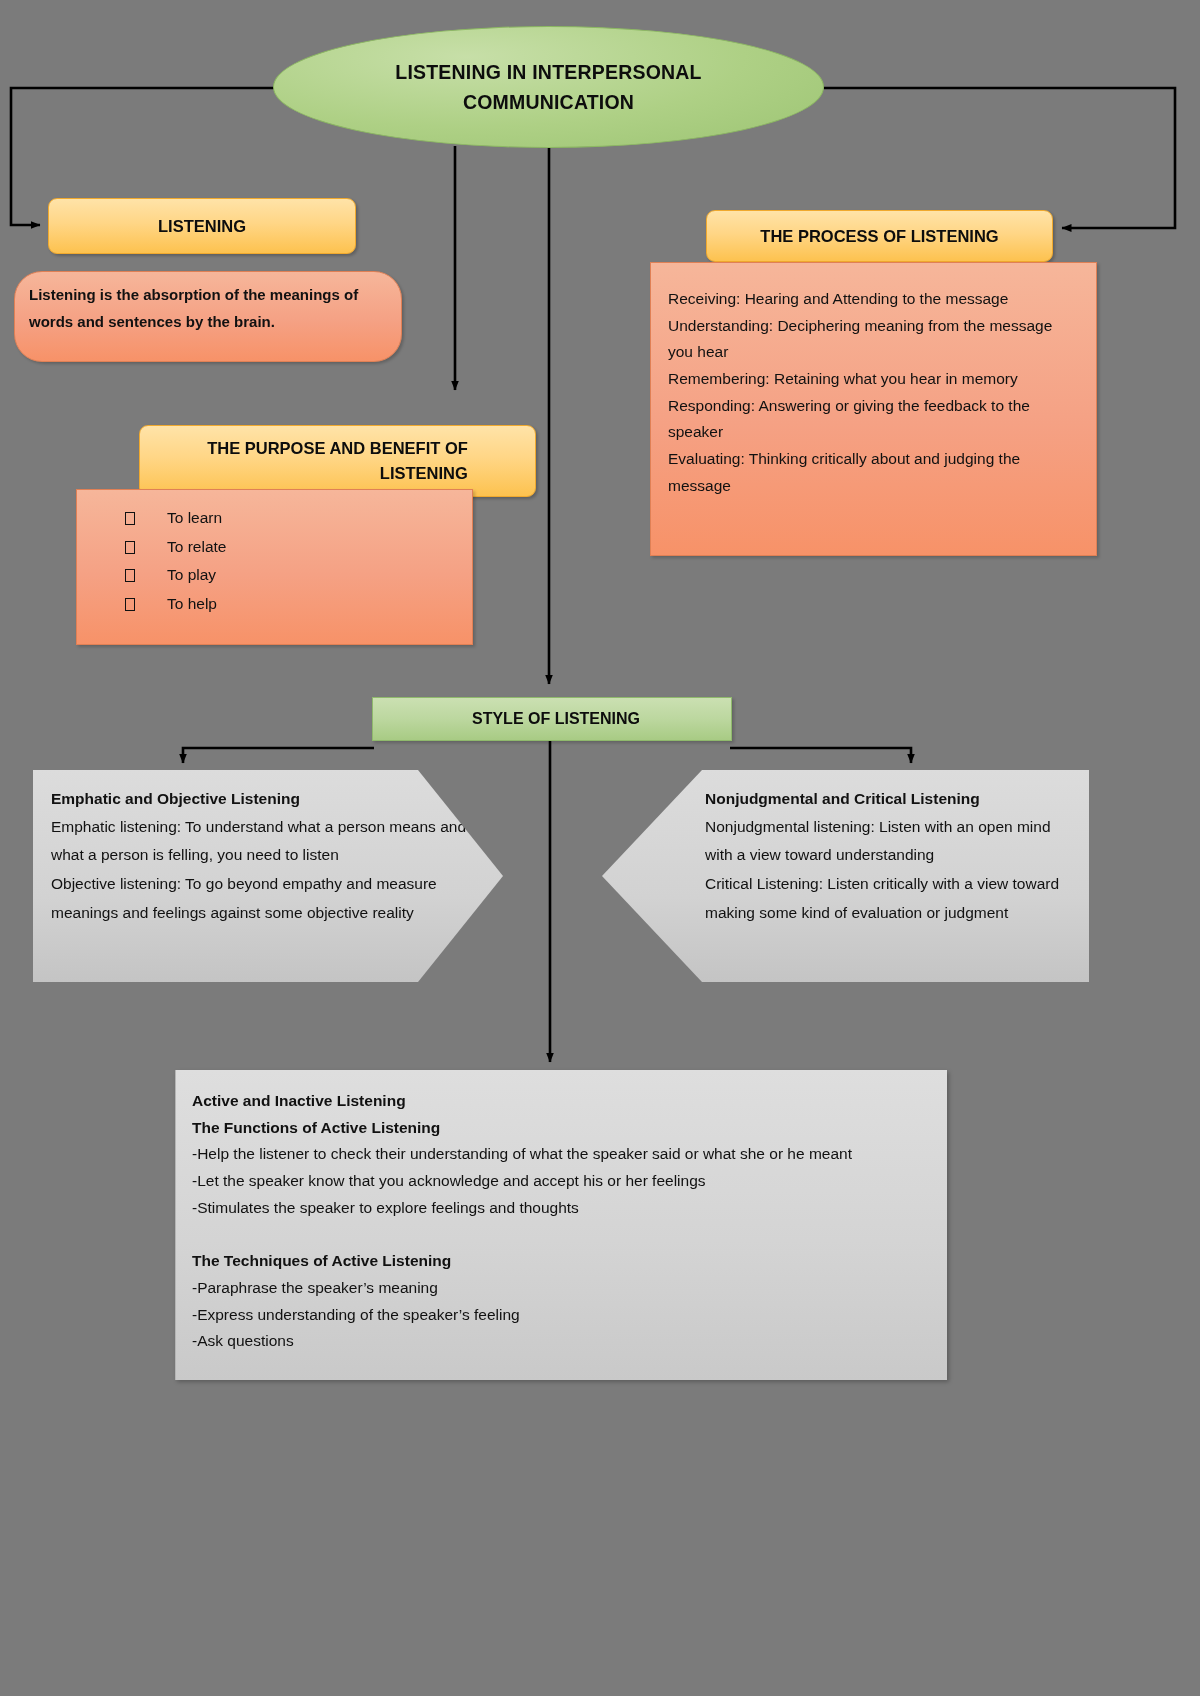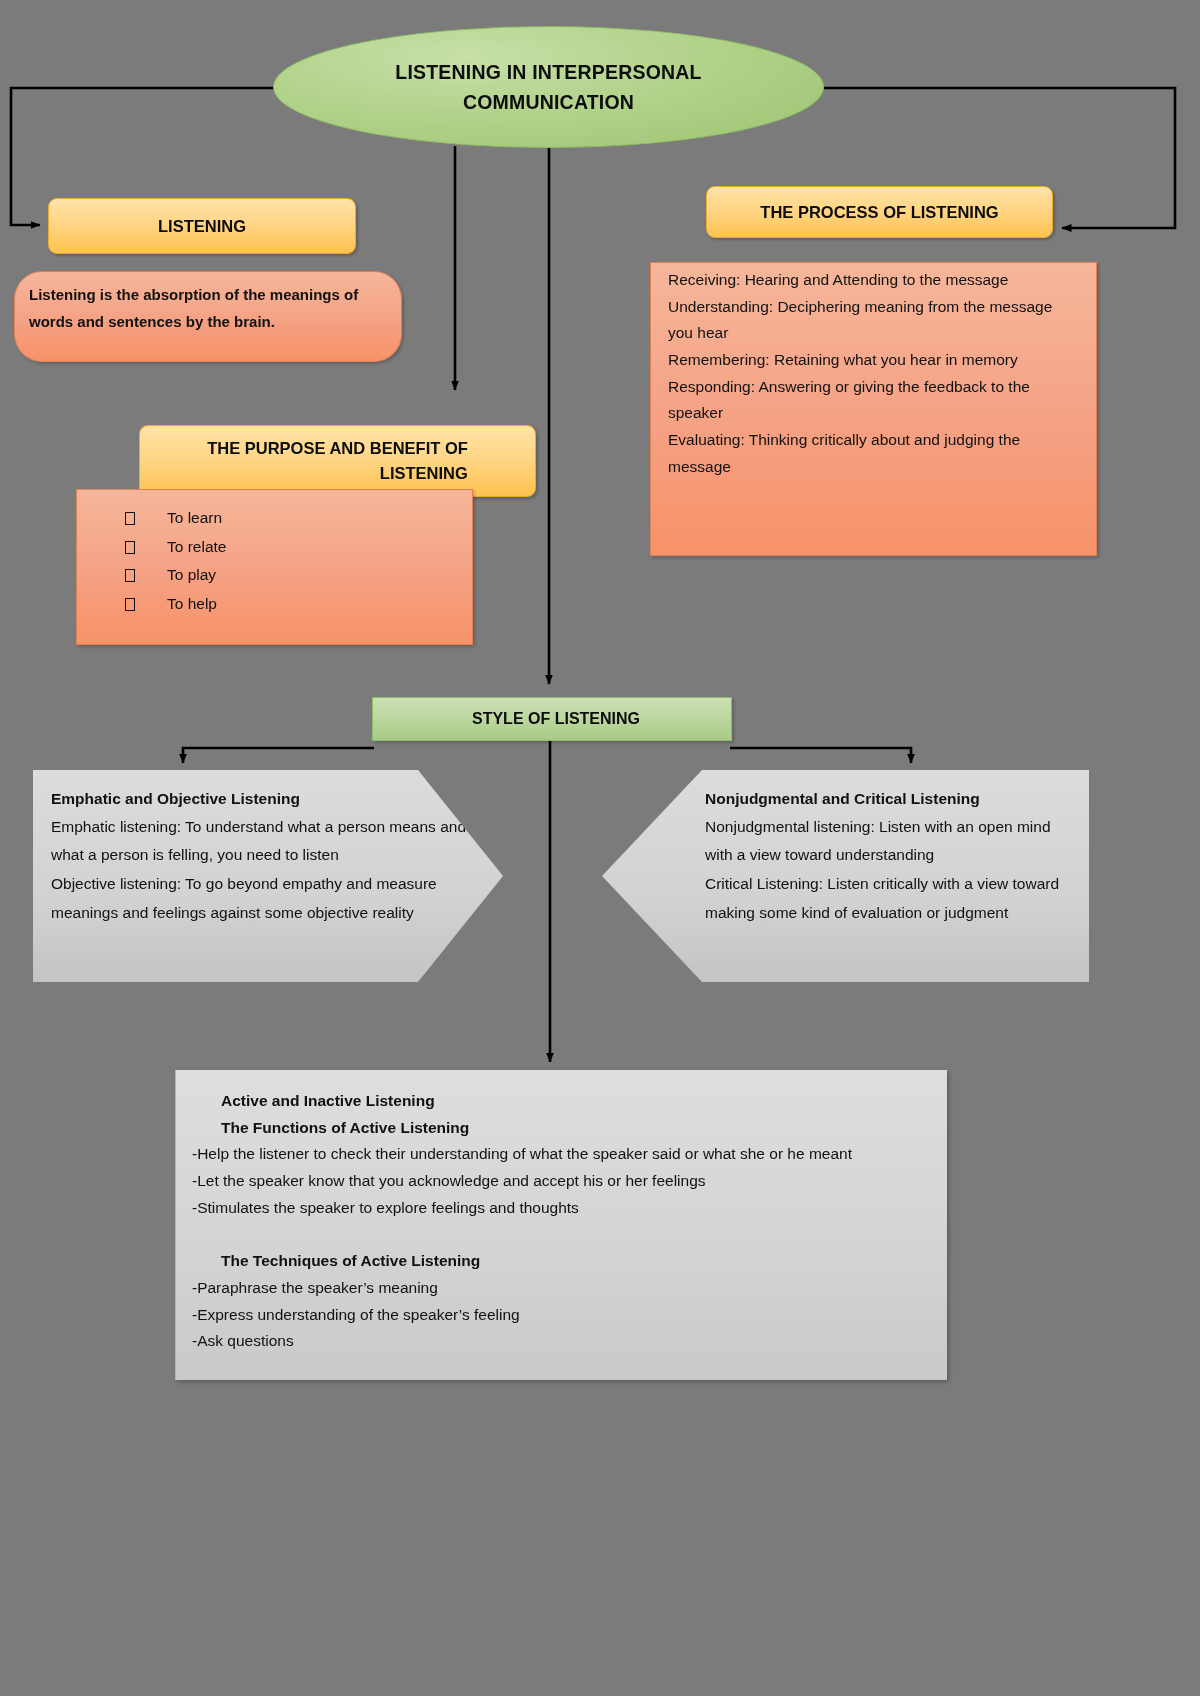--- a/index.html
+++ b/index.html
@@ -47,21 +47,21 @@
     border-radius: 9px;
     display: flex; align-items: center; justify-content: center;
     box-shadow: 2px 2px 3px rgba(0,0,0,.22);
   }
   .hdr .t {
     font-size: 16.5px; font-weight: bold; color: #0d0d0d;
     text-align: right; line-height: 1.5;
   }
   #box-listening   { left: 48px;  top: 198px; width: 308px; height: 56px; }
   #box-purpose     { left: 92px;  top: 425px; width: 397px; height: 72px; margin-left: 47px; }
-  #box-process     { left: 706px; top: 186px; width: 347px; height: 52px; }
+  #box-process     { left: 706px; top: 210px; width: 347px; height: 52px; }
 
   
   .salmon {
     background: linear-gradient(to bottom, #f6b69a 0%, #f5a184 55%, #f79268 100%);
     border: 1px solid #e08055;
     box-shadow: 2px 2px 3px rgba(0,0,0,.2);
   }
   .salmon .t { font-size: 15.5px; color: #111; line-height: 1.75; }
 
   #panel-listening-def {
@@ -81,21 +81,21 @@
     display: flex; align-items: baseline;
   }
   .wing {
     display: inline-block; width: 10px; height: 13px;
     border: 1.6px solid #111; margin-right: 32px;
     position: relative; top: 2px; flex: none;
   }
 
   #panel-process-list {
     left: 650px; top: 262px; width: 447px; height: 294px;
-    padding: 4px 16px 0 17px;
+    padding: 23px 16px 0 17px;
   }
   #panel-process-list .t { font-size: 15.5px; line-height: 1.72; }
 
   
   #box-style {
     left: 372px; top: 697px; width: 360px; height: 44px;
     background: linear-gradient(to bottom, #cbe0b2 0%, #bcd79f 50%, #a8cb84 100%);
     border: 1px solid #8fb96c;
     display: flex; align-items: center; justify-content: center;
     box-shadow: 2px 2px 3px rgba(0,0,0,.2);
@@ -122,21 +122,21 @@
   #chev-right .body { padding-left: 103px; }
 
   
   #box-active {
     left: 175px; top: 1070px; width: 772px; height: 310px;
     background: linear-gradient(to bottom, #dedede 0%, #d4d4d4 55%, #c9c9c9 100%);
     border-left: 1px solid #b5b5b5;
     box-shadow: 2px 2px 4px rgba(0,0,0,.25);
     padding: 18px 18px 0 16px;
   }
-  #box-active .hd { font-size: 15.5px; font-weight: bold; color: #111; line-height: 1.72; margin-left: 29px; }
+  #box-active .hd { font-size: 15.5px; font-weight: bold; color: #111; line-height: 1.72; }
   #box-active .tx { font-size: 15.5px; color: #111; line-height: 1.72; }
   #box-active .gap { height: 27px; }
 </style>
 </head>
 <body>
 
 <div id="canvas">
 
   <svg id="wires" viewBox="0 0 1200 1696" xmlns="http://www.w3.org/2000/svg">
     <defs>

